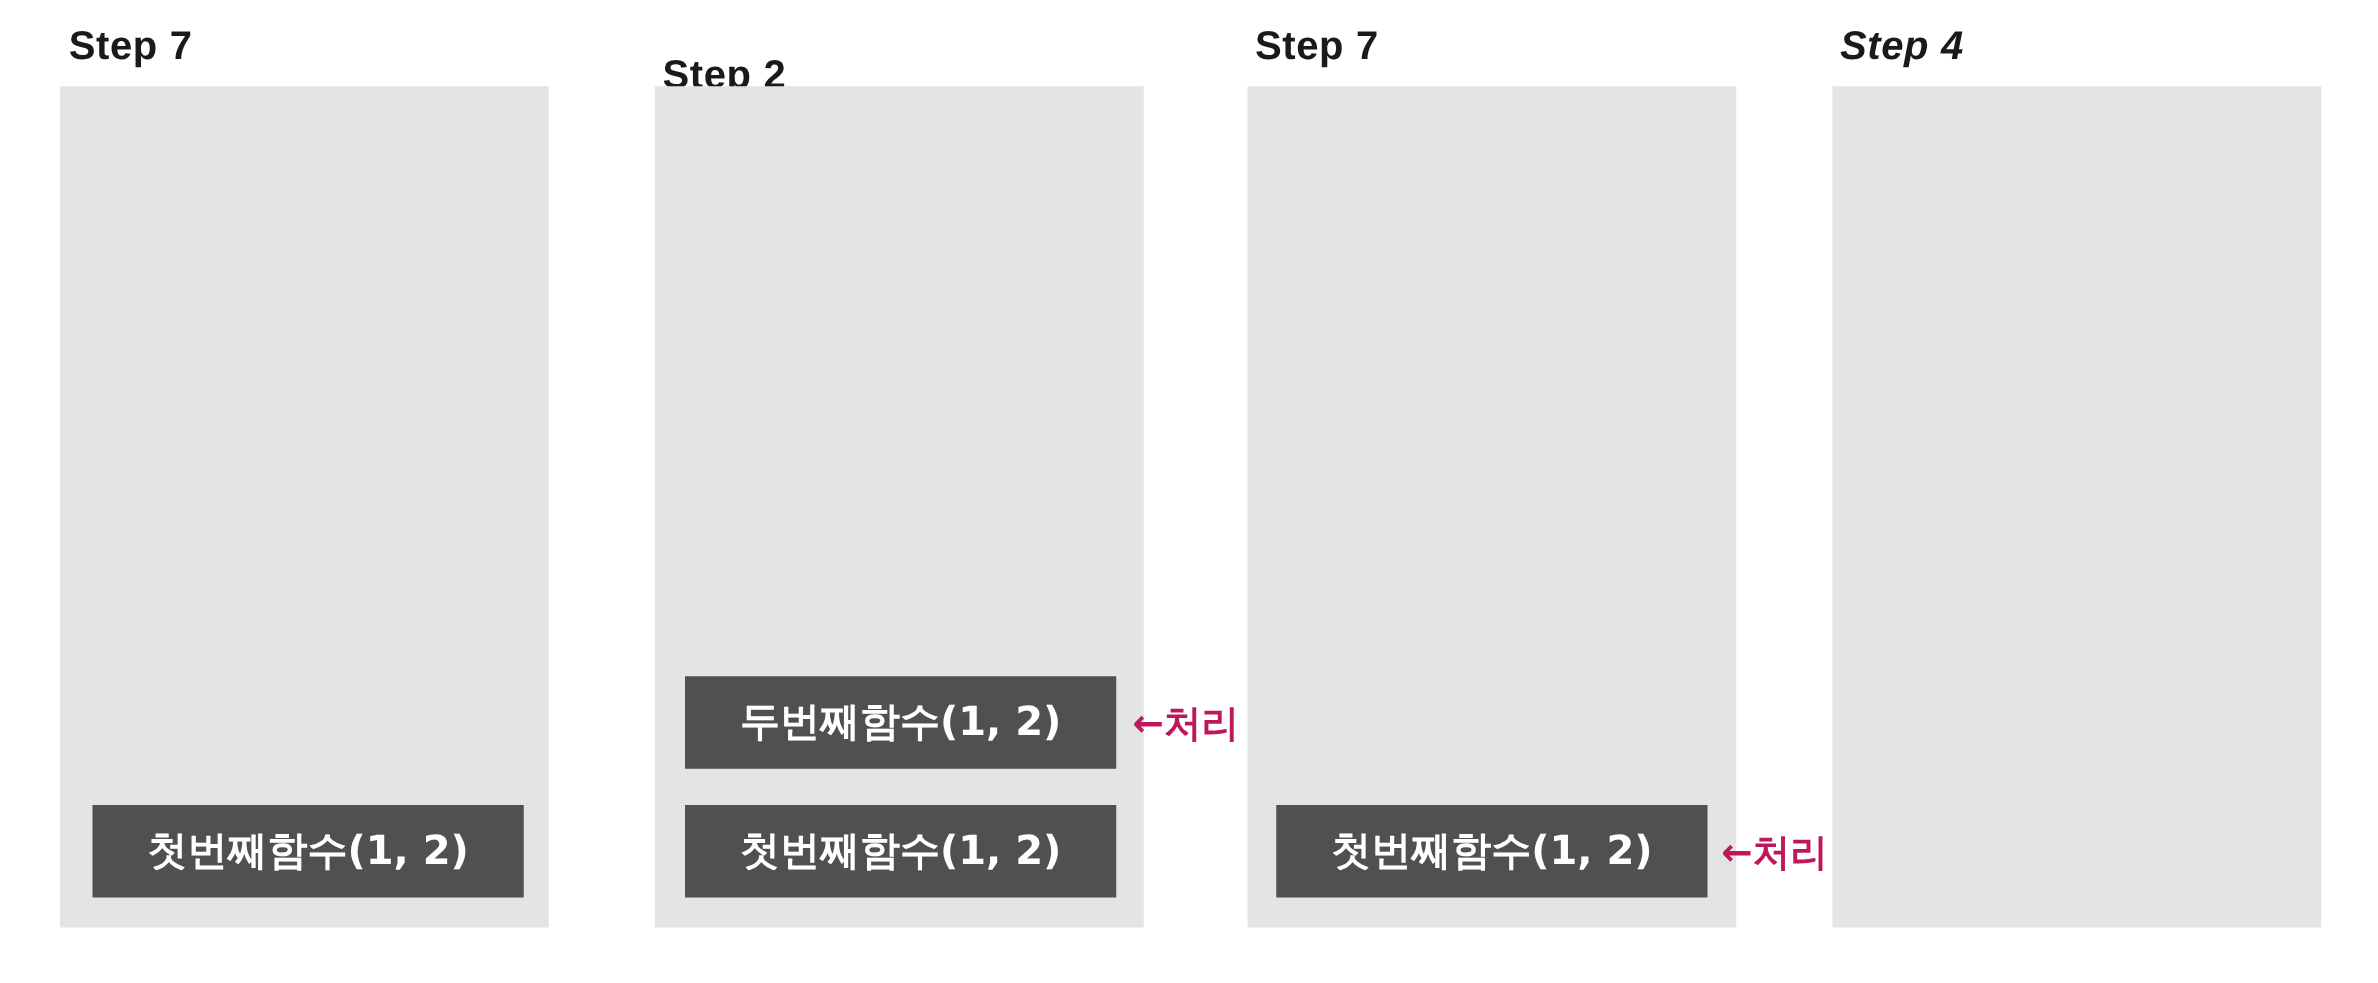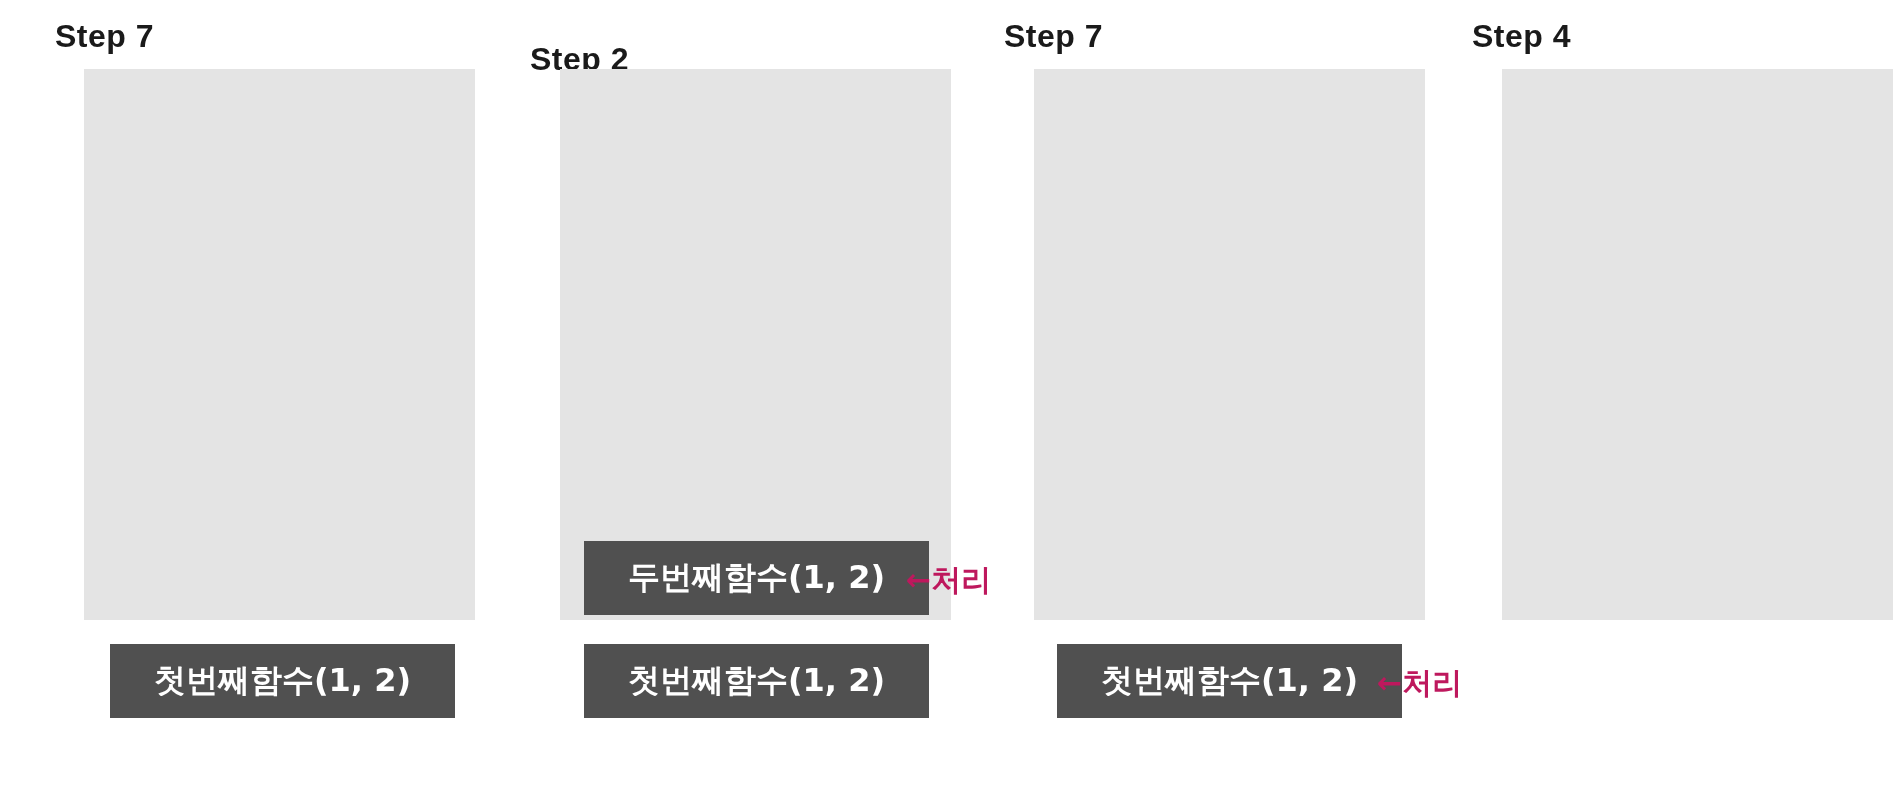--- a/index.html
+++ b/index.html
@@ -1,20 +1,20 @@
 <!DOCTYPE html>
 <html><head>
   <meta charset="utf-8">
   <style>
     html, body { margin: 0; padding: 0; background: #ffffff; }
     body { width: 1902px; height: 786px; position: relative; overflow: hidden;
            font-family: "Liberation Sans", "DejaVu Sans", sans-serif; }
     .step-title { position: absolute; top: 16px; font-size: 32px; font-weight: bold;
                   color: #1a1a1a; letter-spacing: 0.5px; line-height: 40px; }
-    .panel { position: absolute; top: 69px; width: 391px; height: 551px; background: #e4e4e4; margin-left: 36px; }
+    .panel { position: absolute; top: 69px; width: 391px; height: 673px; background: #e4e4e4; }
     .func-box { position: absolute; width: 345px; height: 74px; background: #505050;
                 color: #ffffff; font-size: 32px; font-weight: bold; display: flex;
                 align-items: center; justify-content: center; font-family: "DejaVu Sans", sans-serif; }
     .process-label { position: absolute; font-size: 30px; font-weight: bold; color: #be185d;
                      line-height: 36px; font-family: "DejaVu Sans", sans-serif; white-space: nowrap; }
   </style>
 </head>
 <body>
 
 <div class="step-title" style="left:55px;">Step 7</div>
@@ -28,14 +28,14 @@
   <div class="func-box" style="left:24px; top:575px;">첫번째함수(1, 2)</div>
 </div>
 <div class="process-label" style="left:906px; top:562px;">←처리</div>
 
 <div class="step-title" style="left:1004px;">Step 7</div>
 <div class="panel" style="left:998px;">
   <div class="func-box" style="left:23px; top:575px;">첫번째함수(1, 2)</div>
 </div>
 <div class="process-label" style="left:1377px; top:665px;">←처리</div>
 
-<div class="step-title" style="left:1472px;">Step 4</div>
+<div class="step-title" style="left:1472px;font-style:italic;">Step 4</div>
 <div class="panel" style="left:1466px;"></div>
 
 </body></html>

